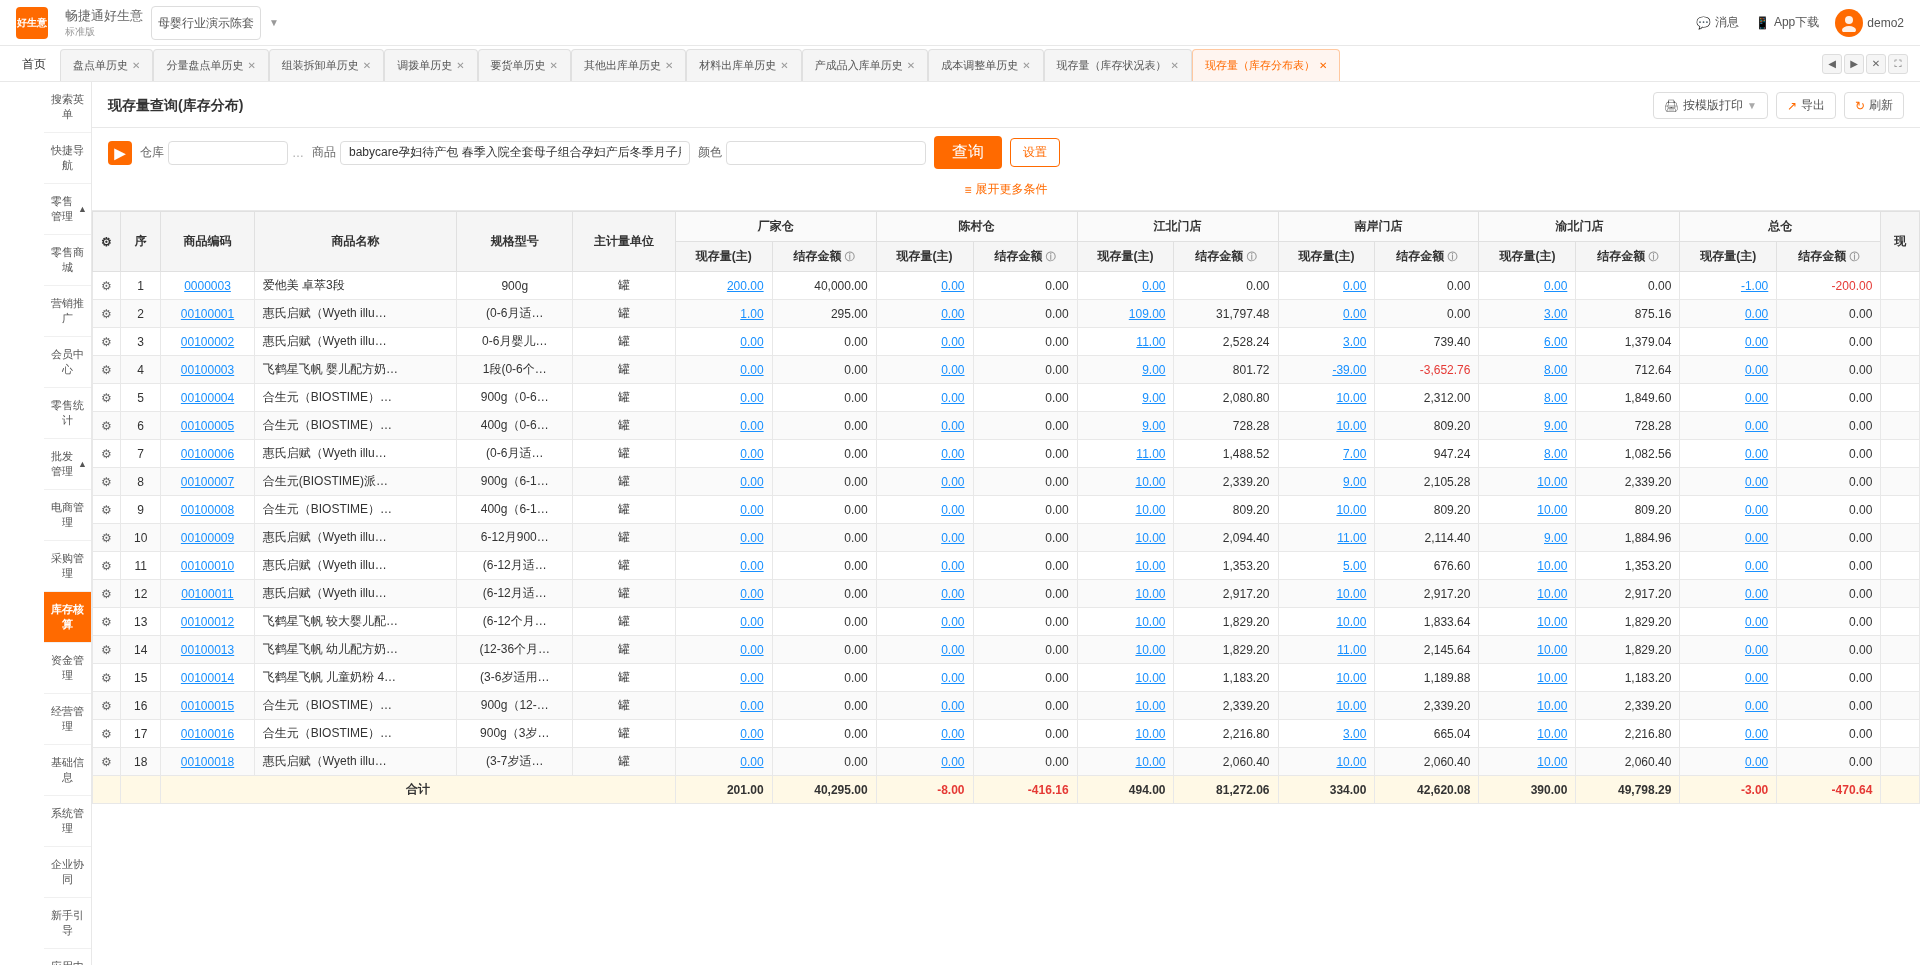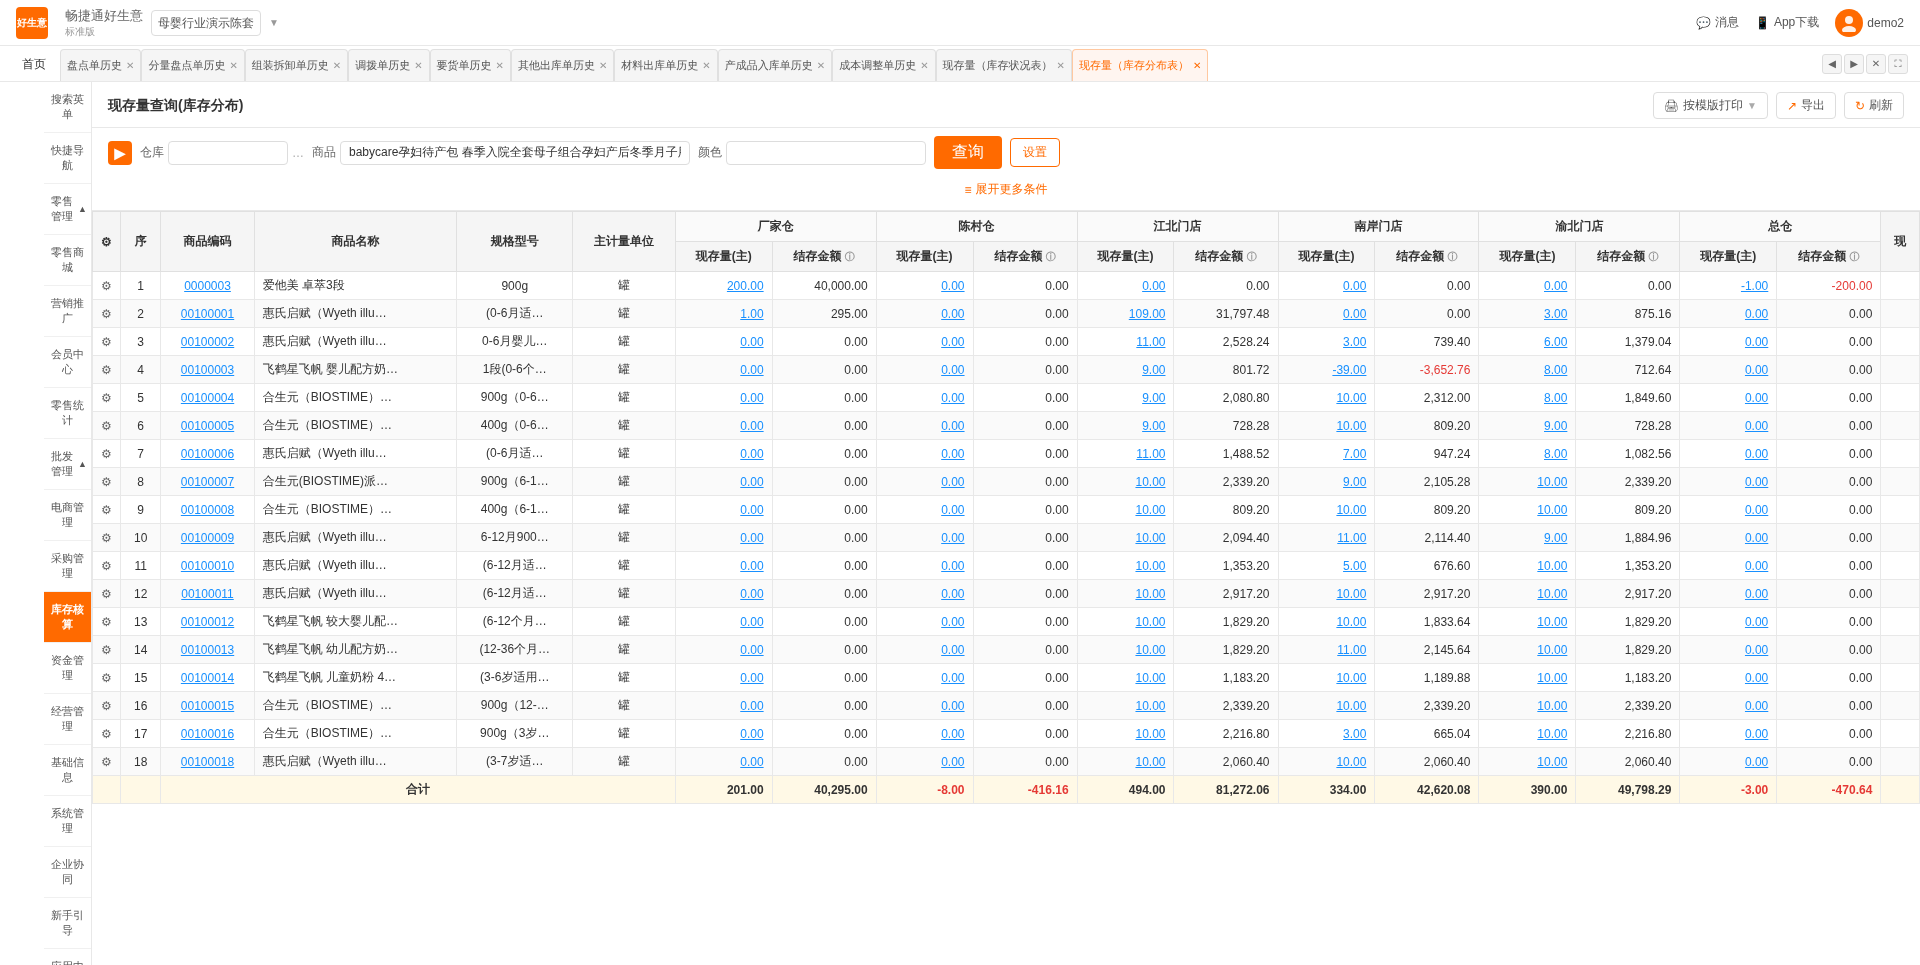--- a/index.html
+++ b/index.html
@@ -21,21 +21,21 @@
     .avatar { width: 28px; height: 28px; background: #ccc; border-radius: 50%; overflow: hidden; display: flex; align-items: center; justify-content: center; font-size: 11px; color: #fff; background: #ff6a00; }
 
     
     .main-nav {
       background: #fff; display: flex; align-items: center; overflow: hidden;
       border-bottom: 1px solid #e8e8e8; height: 36px; padding: 0 8px;
     }
     .nav-home { padding: 0 14px; height: 36px; line-height: 36px; color: #333; font-size: 12px; cursor: pointer; white-space: nowrap; }
     .nav-tabs-scroll { display: flex; overflow: hidden; flex: 1; }
     .nav-tab {
-      display: flex; align-items: center; gap: 4px; padding: 0 6px;
+      display: flex; align-items: center; gap: 4px; padding: 0 12px;
       height: 32px; margin-top: 2px; border-radius: 4px 4px 0 0;
       background: #f5f5f5; border: 1px solid #e0e0e0; border-bottom: none;
       font-size: 11px; color: #555; cursor: pointer; white-space: nowrap;
     }
     .nav-tab.active { background: #fff5f0; color: #ff6a00; border-color: #ffc8a0; }
     .nav-tab .close-x { color: #999; font-size: 10px; cursor: pointer; }
     .nav-tab.active .close-x { color: #ff6a00; }
     .nav-arrows { display: flex; gap: 2px; padding: 0 4px; }
     .nav-arrow { width: 20px; height: 20px; background: #f5f5f5; border: 1px solid #ddd; border-radius: 3px; display: flex; align-items: center; justify-content: center; cursor: pointer; font-size: 10px; color: #666; }
 
@@ -103,21 +103,21 @@
 
 <div class="top-bar">
   <div class="top-bar-left">
     <div class="logo-area">
       <div class="logo-icon">好生意</div>
       <div>
         <div class="logo-text">畅捷通好生意</div>
         <div class="logo-subtitle">标准版</div>
       </div>
     </div>
-    <span style="font-size:12px;color:#555;cursor:pointer;padding:0 6px;border:1px solid #ddd;border-radius:4px;height:26px;line-height:26px;display:flex;align-items:center;gap:4px;">母婴行业演示陈套</span>
+    <span style="font-size:12px;color:#555;cursor:pointer;padding:0 6px;border:1px solid #ddd;border-radius:4px;height:34px;line-height:26px;display:flex;align-items:center;gap:4px;">母婴行业演示陈套</span>
     <span style="color:#999;font-size:10px;">▼</span>
   </div>
   <div class="top-bar-right">
     <div class="top-right-item">
       <span>💬</span>
       <span>消息</span>
     </div>
     <div class="top-right-item">
       <span>📱</span>
       <span>App下载</span>

